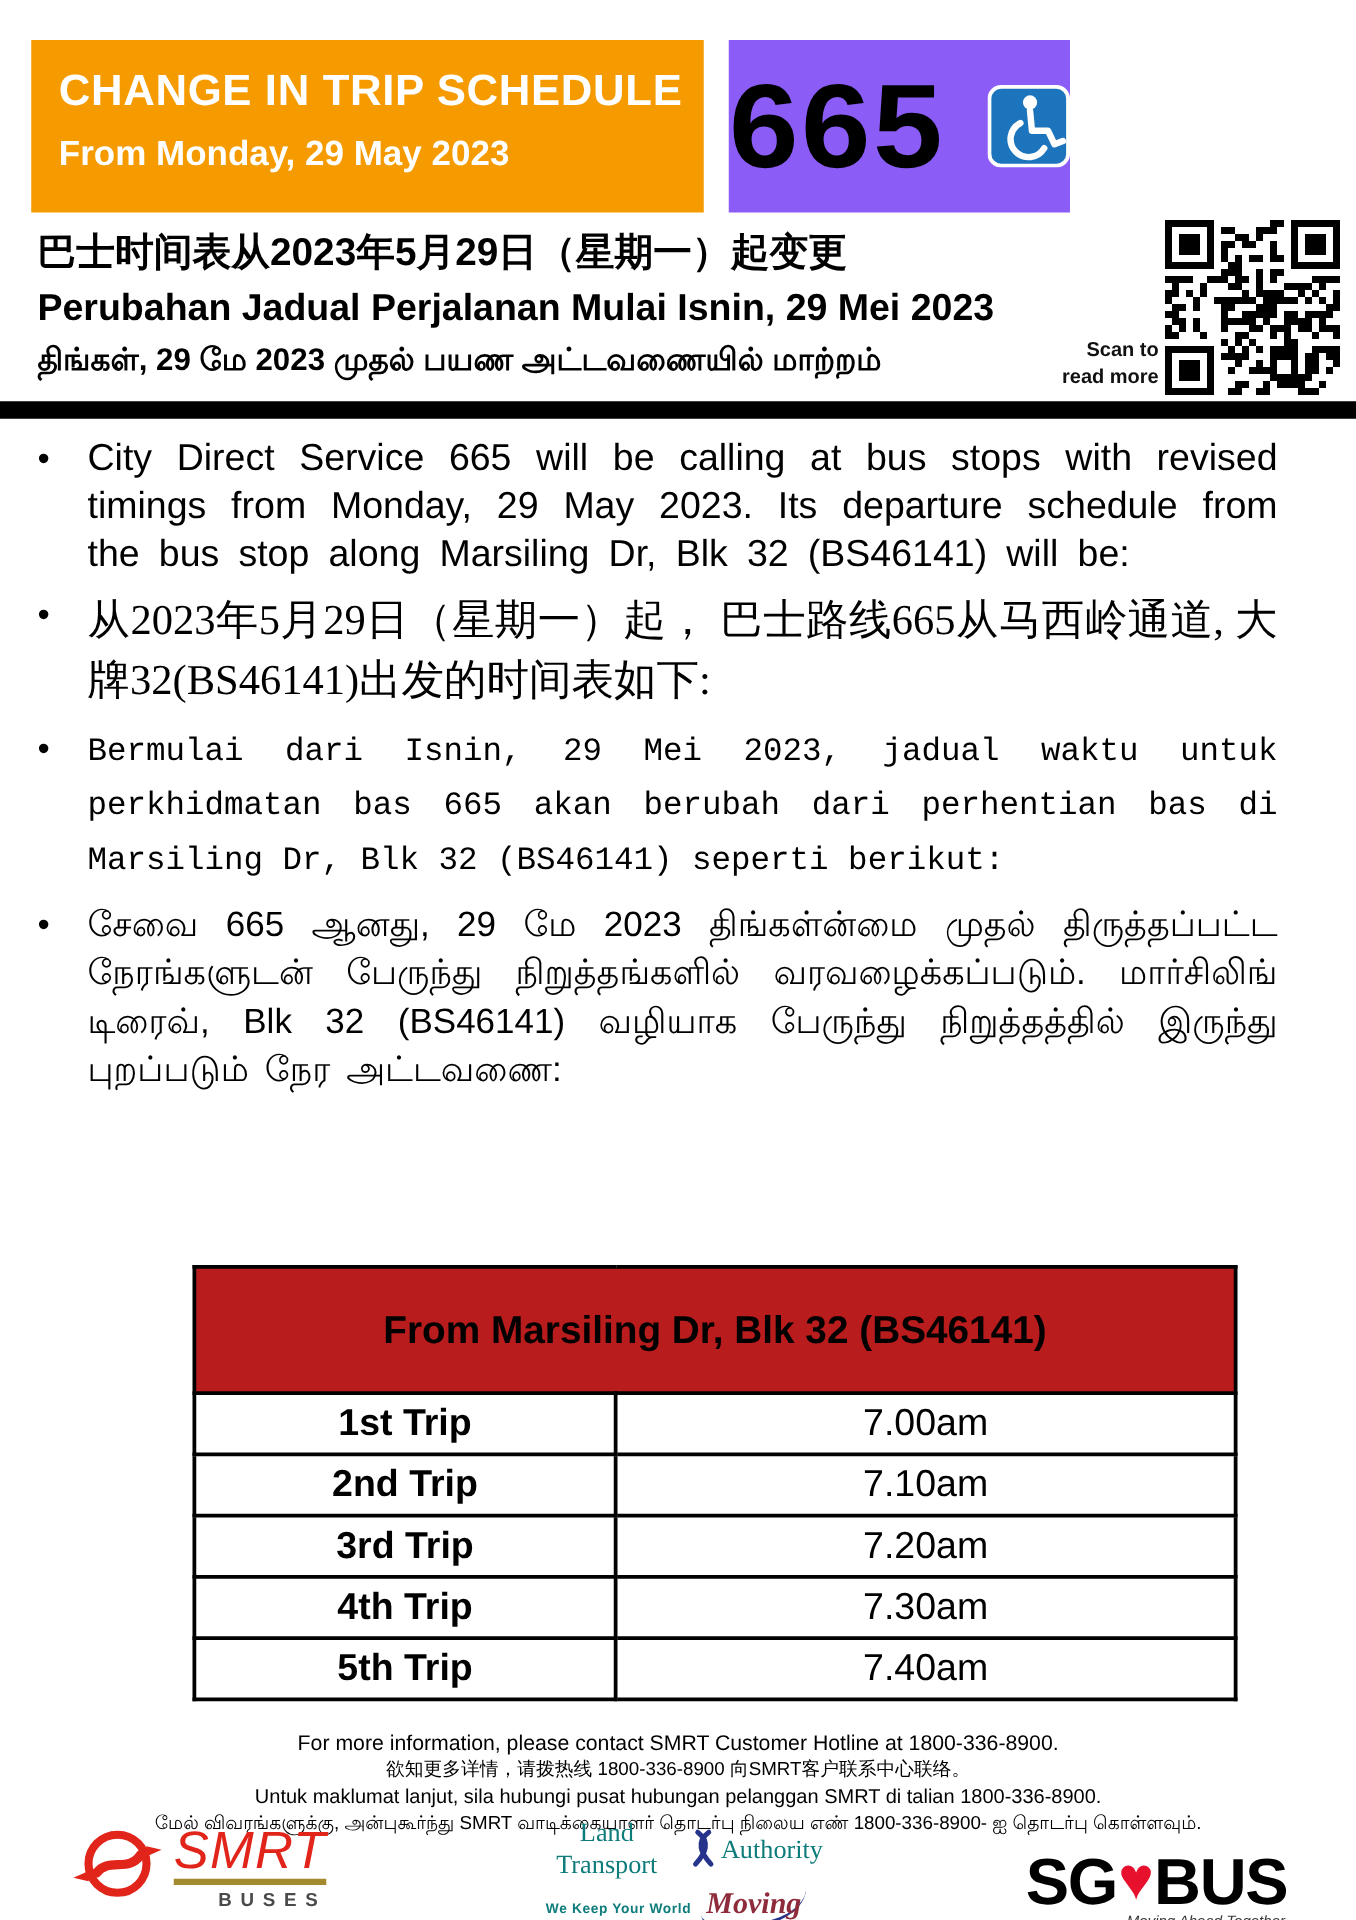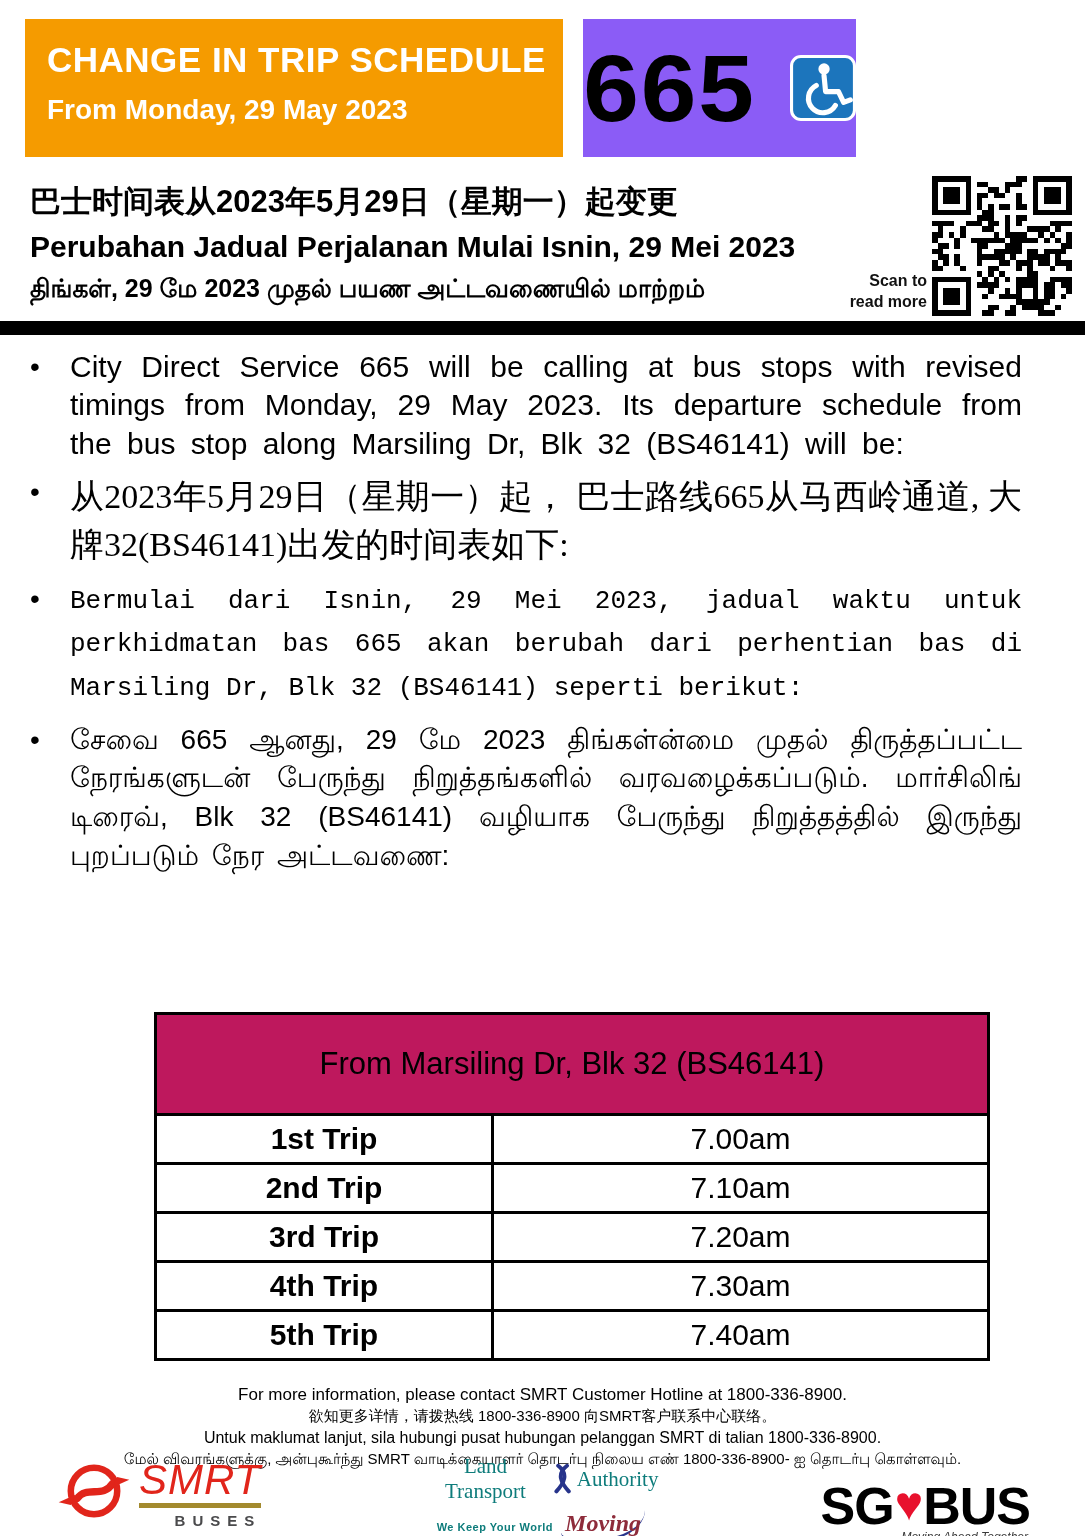--- a/index.html
+++ b/index.html
@@ -1,21 +1,21 @@
 <!DOCTYPE html>
 <html><head>
 <meta charset="utf-8">
 <style>
   html,body{margin:0;padding:0;}
   body{
     width:1085px;height:1536px;position:relative;background:#fff;color:#000;
     font-family:"Liberation Sans",sans-serif;overflow:hidden;
   }
   
-  .header-row{position:absolute;top:19px;left:25px;width:831px;height:138px;display:flex;gap:20px;}
+  .header-row{position:absolute;top:32px;left:25px;width:831px;height:138px;display:flex;gap:20px;}
   .header-orange{width:630px;background:#F59B00;color:#fff;padding:22px 0 0 22px;box-sizing:border-box;}
   .header-title{font-size:35px;font-weight:bold;letter-spacing:.5px;line-height:1.1;}
   .header-sub{font-size:28px;font-weight:bold;margin-top:14px;}
   .header-green{flex:1;background:#8b5cf6;display:flex;align-items:center;justify-content:center;gap:34px;}
   .service-num{font-size:100px;font-weight:bold;line-height:1;letter-spacing:2px;transform:scaleY(.95);}
   .wheelchair{width:66px;height:66px;flex:0 0 auto;}
   
   .intro{position:absolute;top:182px;left:30px;width:880px;}
   .intro-zh{font-size:31px;font-weight:bold;line-height:1.3;}
   .intro-ms{font-size:30px;font-weight:bold;margin-top:8px;}
@@ -30,21 +30,21 @@
   .bullet{display:flex;margin-bottom:10px;}
   .bullet .dot{width:40px;flex:0 0 40px;font-size:28px;line-height:1.35;}
   .bullet .text{flex:1;text-align:justify;}
   .b-en{font-size:30px;line-height:1.28;word-spacing:7px;}
   .b-zh{font-family:"Liberation Serif","DejaVu Serif",serif;font-size:34px;line-height:1.42;}
   .b-ms{font-family:"Liberation Mono","DejaVu Sans Mono",monospace;font-size:26px;line-height:1.68;}
   .b-ta{font-size:28px;line-height:1.38;word-spacing:5px;}
   
   .sched{position:absolute;top:1012px;left:154px;width:836px;border-collapse:collapse;}
   .sched td{border:3px solid #000;text-align:center;vertical-align:middle;}
-  .sched .thead td{background:#be185d;height:96px;font-size:31px;font-weight:normal;}
+  .sched .thead td{background:#b91c1c;height:96px;font-size:31px;font-weight:bold;}
   .sched .trow td{height:44px;font-size:30px;}
   .sched .trow .c1{width:332px;font-weight:bold;}
   
   .footer{position:absolute;top:1384px;left:0;width:1085px;text-align:center;line-height:1.25;}
   .f-en{font-size:17px;}
   .f-zh{font-size:15px;margin-top:2px;}
   .f-ms{font-size:16px;margin-top:2px;}
   .f-ta{font-size:15px;margin-top:2px;}
   
   .logos{position:absolute;top:1460px;left:0;width:1085px;display:flex;justify-content:space-between;align-items:flex-start;padding:0 55px;box-sizing:border-box;}

